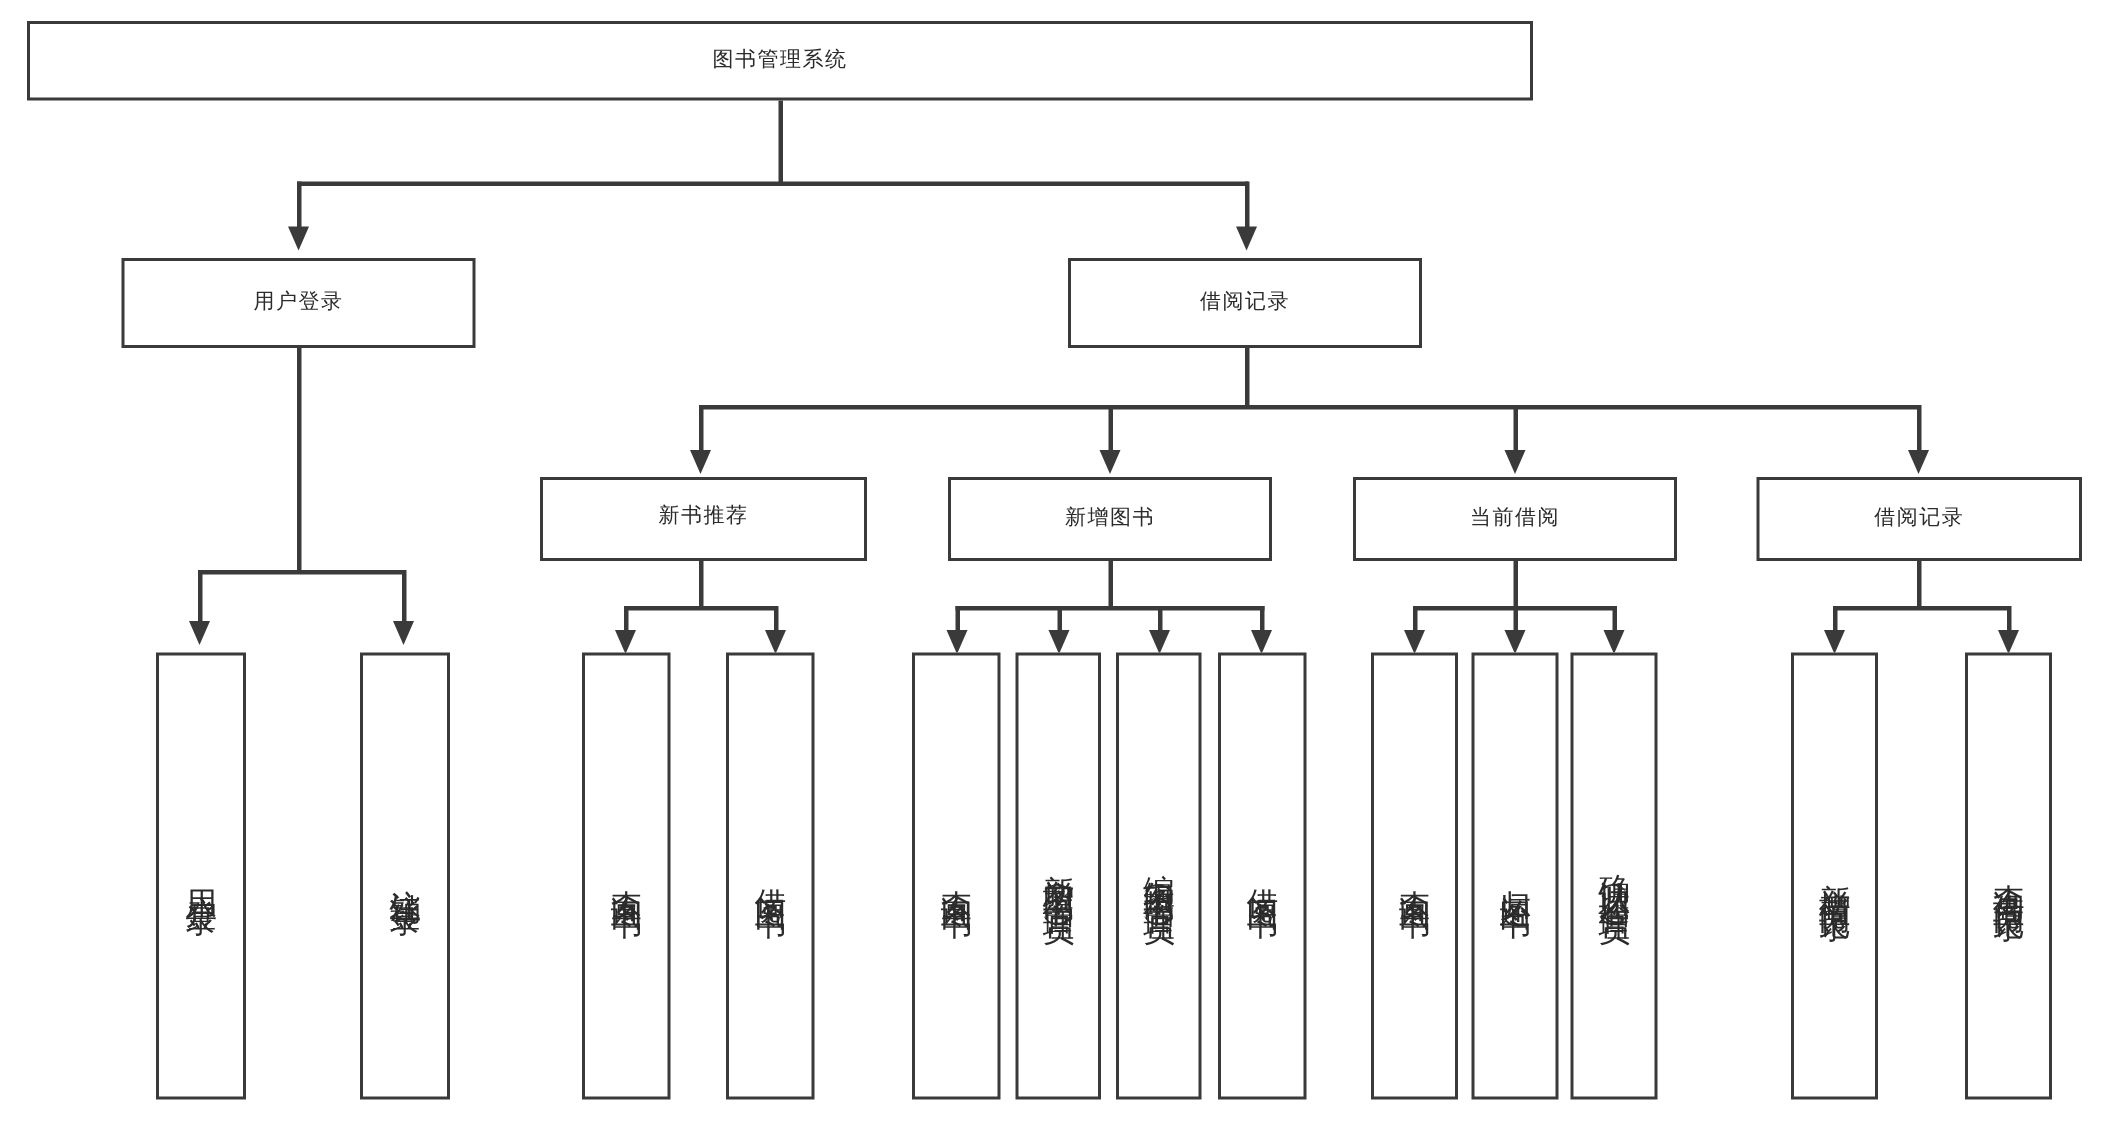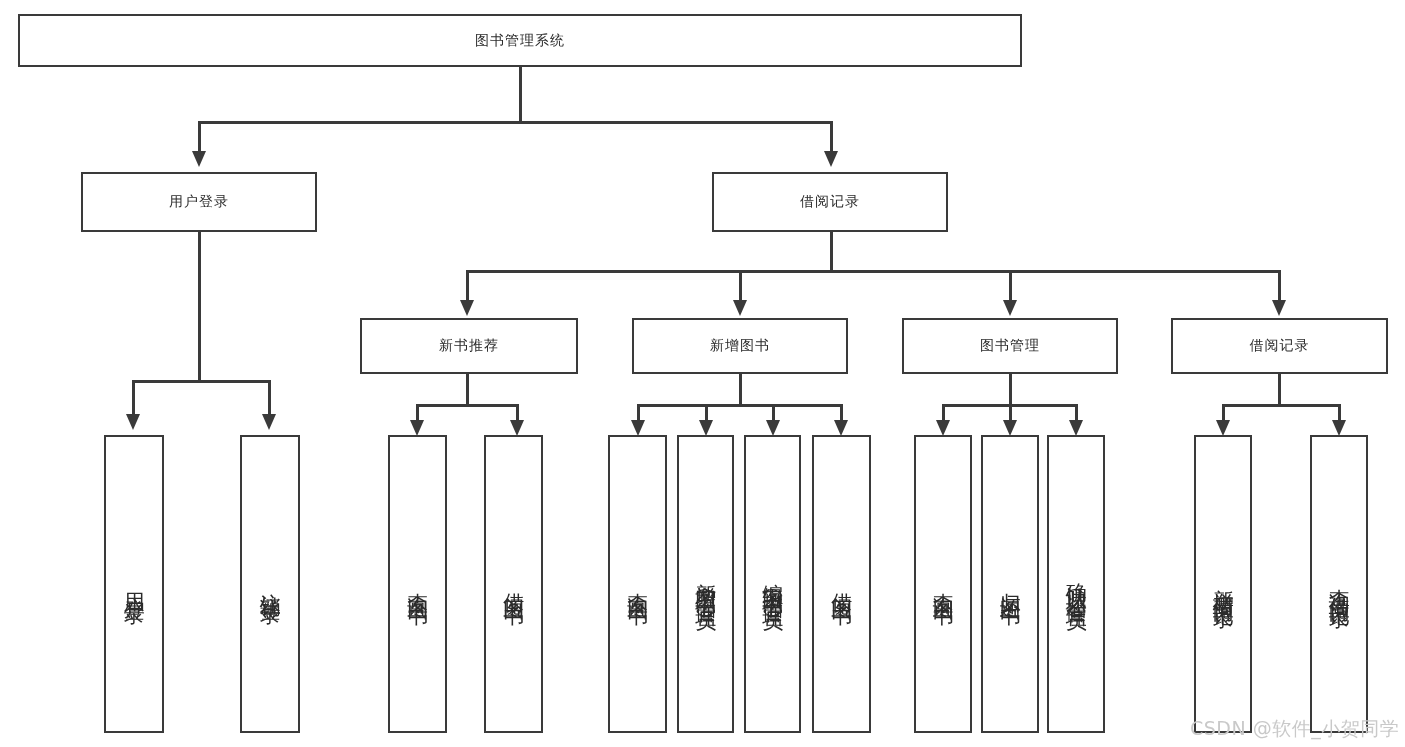--- a/index.html
+++ b/index.html
@@ -117,28 +117,28 @@
   <div class="conn hline" style="left:466px; top:270px; width:814px; height:2.5px;"></div>
   <div class="conn vline" style="left:466px; top:270px; width:2.5px; height:32px;"></div>
   <div class="arrow" style="left:460px; top:300px;"></div>
   <div class="conn vline" style="left:739px; top:270px; width:2.5px; height:32px;"></div>
   <div class="arrow" style="left:733px; top:300px;"></div>
   <div class="conn vline" style="left:1009px; top:270px; width:2.5px; height:32px;"></div>
   <div class="arrow" style="left:1003px; top:300px;"></div>
   <div class="conn vline" style="left:1278px; top:270px; width:2.5px; height:32px;"></div>
   <div class="arrow" style="left:1272px; top:300px;"></div>
 
-  <div class="node lvl2" style="left:360px; top:318px; width:218px; height:56px;">
+  <div class="node lvl2" style="left:360px; top:318px; width:218px; height:56px;font-family:Liberation Mono, monospace;">
     <span class="node-label">新书推荐</span>
   </div>
   <div class="node lvl2" style="left:632px; top:318px; width:216px; height:56px;">
     <span class="node-label">新增图书</span>
   </div>
   <div class="node lvl2" style="left:902px; top:318px; width:216px; height:56px;">
-    <span class="node-label">图书管理</span>
+    <span class="node-label">当前借阅</span>
   </div>
   <div class="node lvl2" style="left:1171px; top:318px; width:217px; height:56px;font-family:Liberation Serif, serif;">
     <span class="node-label">借阅记录</span>
   </div>
 
   <div class="conn vline" style="left:466px; top:374px; width:2.5px; height:32px;"></div>
   <div class="conn hline" style="left:416px; top:404px; width:102px; height:2.5px;"></div>
   <div class="conn vline" style="left:416px; top:404px; width:2.5px; height:20px;"></div>
   <div class="arrow" style="left:410px; top:420px;"></div>
   <div class="conn vline" style="left:516px; top:404px; width:2.5px; height:20px;"></div>
@@ -208,15 +208,14 @@
     <span class="node-label">确认归还（管理员）</span>
   </div>
 
   <div class="node leaf" style="left:1194px; top:435px; width:58px; height:298px;">
     <span class="node-label">新增借阅记录</span>
   </div>
   <div class="node leaf" style="left:1310px; top:435px; width:58px; height:298px;">
     <span class="node-label">查询借阅记录</span>
   </div>
 
-  <div id="watermark" style="left:1190px; top:716px;">CSDN @软件_小贺同学</div>
 
 </div>
 
 </body></html>

